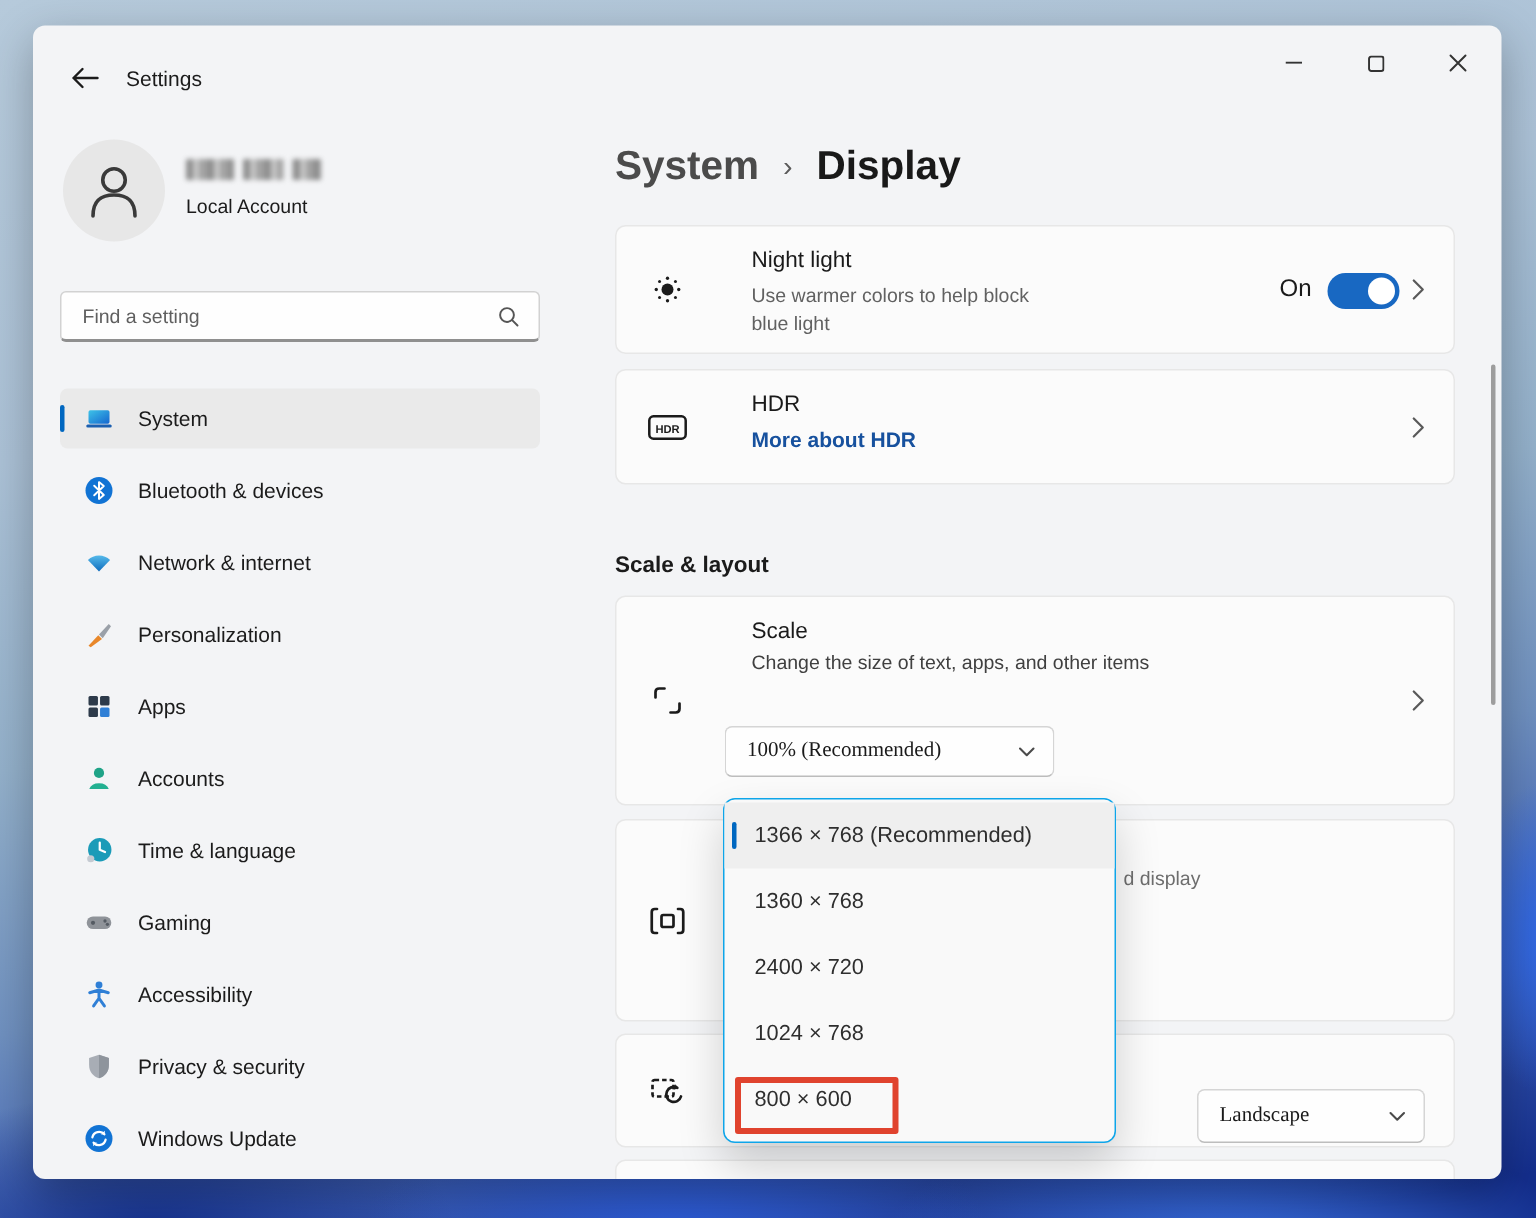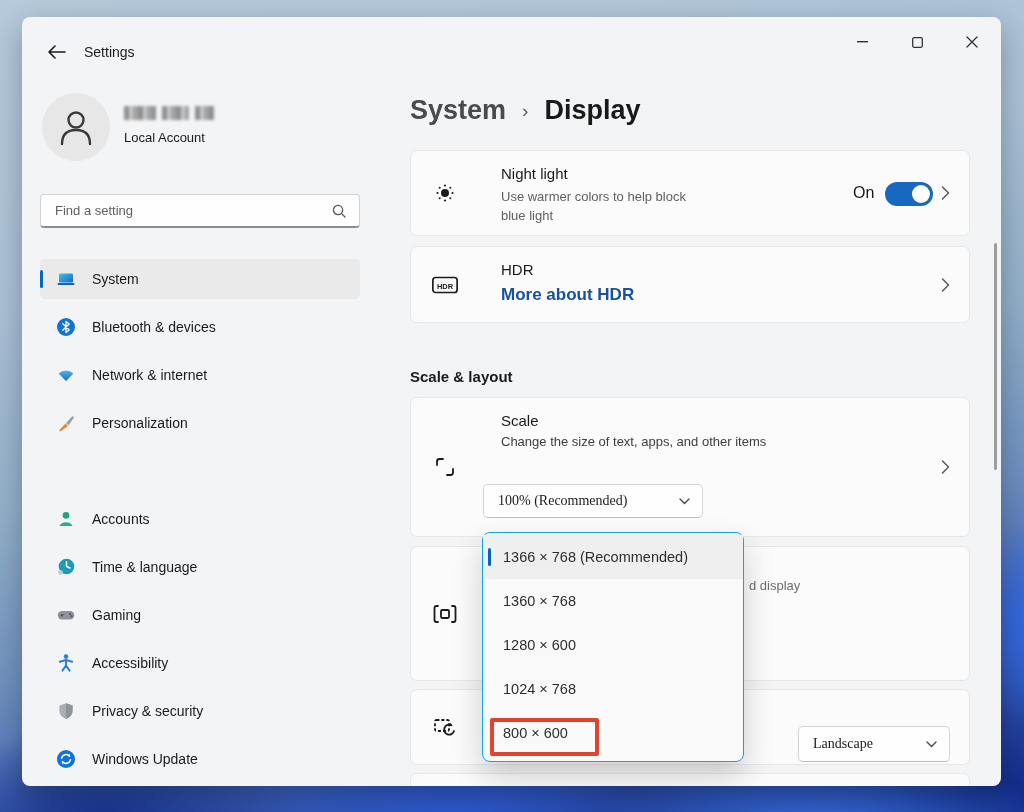--- a/index.html
+++ b/index.html
@@ -68,21 +68,21 @@
   .card.nightlight { top:133px; height:86px; }
   .nl-title { position:absolute; left:90px; top:14px; font-size:15px; color:#1a1a1a; }
   .nl-desc { position:absolute; left:90px; top:36px; font-size:13px; line-height:19px; color:#616161; }
   .nl-on { position:absolute; left:442px; top:33px; font-size:16px; color:#1a1a1a; }
   .toggle { position:absolute; left:474px; top:31px; width:48px; height:24px; border-radius:13px;
     background:#1868c2; cursor:pointer; }
   .toggle .knob { position:absolute; right:3px; top:3px; width:18px; height:18px; border-radius:50%; background:#ffffff; }
 
   .card.hdr { top:229px; height:77px; }
   .hdr-title { position:absolute; left:90px; top:14px; font-size:15px; color:#1a1a1a; }
-  .hdr-link { position:absolute; left:90px; top:38px; font-size:17px; font-weight:700; color:#17519e; cursor:pointer; }
+  .hdr-link { position:absolute; left:90px; top:38px; font-size:14px; font-weight:700; color:#17519e; cursor:pointer; }
 
   .section-heading { position:absolute; left:388px; top:351px; font-size:15px; font-weight:700; color:#1b1b1b; }
 
   .card.scale { top:380px; height:140px; }
   .scale-title { position:absolute; left:90px; top:14px; font-size:15px; color:#1a1a1a; }
   .scale-desc { position:absolute; left:90px; top:36px; font-size:13px; color:#404040; }
   .dropdown { position:absolute; display:flex; align-items:center; justify-content:space-between;
     background:#fefefe; border:1px solid #d5d5d5; border-bottom-color:#bdbdbd; border-radius:5px;
     font-size:14px; color:#1a1a1a; padding:0 12px 0 14px; cursor:pointer;font-family:Liberation Serif, serif; }
   .dd-scale { left:72px; top:86px; width:220px; height:34px; }
@@ -214,20 +214,31 @@
       <span class="nlabel">Network &amp; internet</span>
     </div>
     <div class="nav-item" style="top:386px">
       <span class="nicon">
         <svg width="20" height="20" viewBox="0 0 20 20">
             <path d="M3 17.5 L9.5 10.5 L12 13 L4.5 18.5 Z" fill="#e8872a"></path>
             <path d="M10 10 L16.5 3 L18 4.5 L12.5 12.5 Z" fill="#9aa0a8"></path>
           </svg>
       </span>
       <span class="nlabel">Personalization</span>
+    </div>
+    <div class="nav-item" style="top:434px">
+      <span class="nicon">
+        <svg width="20" height="20" viewBox="0 0 20 20">
+            <rect x="3" y="3" width="6.3" height="6.3" rx="1" fill="#2d3a4a"></rect>
+            <rect x="10.7" y="3" width="6.3" height="6.3" rx="1" fill="#2d3a4a"></rect>
+            <rect x="3" y="10.7" width="6.3" height="6.3" rx="1" fill="#2d3a4a"></rect>
+            <rect x="10.7" y="10.7" width="6.3" height="6.3" rx="1" fill="#2f7fd6"></rect>
+          </svg>
+      </span>
+      <span class="nlabel">Apps</span>
     </div>
     <div class="nav-item" style="top:482px">
       <span class="nicon">
         <svg width="20" height="20" viewBox="0 0 20 20">
             <circle cx="10" cy="6.3" r="3.4" fill="#1fa387"></circle>
             <path d="M3.5 17 A6.8 5.4 0 0 1 16.5 17 Z" fill="#23b091"></path>
           </svg>
       </span>
       <span class="nlabel">Accounts</span>
     </div>
@@ -391,20 +402,20 @@
       </div>
     </div>
 
     <div class="card partial"></div>
 
     <div class="scrollbar"></div>
 
     <div class="popup">
       <div class="popup-item selected">1366 × 768 (Recommended)</div>
       <div class="popup-item">1360 × 768</div>
-      <div class="popup-item">1280 × 600</div>
+      <div class="popup-item">2400 × 720</div>
       <div class="popup-item">1024 × 768</div>
       <div class="popup-item">800 × 600</div>
       <div class="red-annotation"></div>
     </div>
 
   </div>
 </div>
 
 </body></html>

